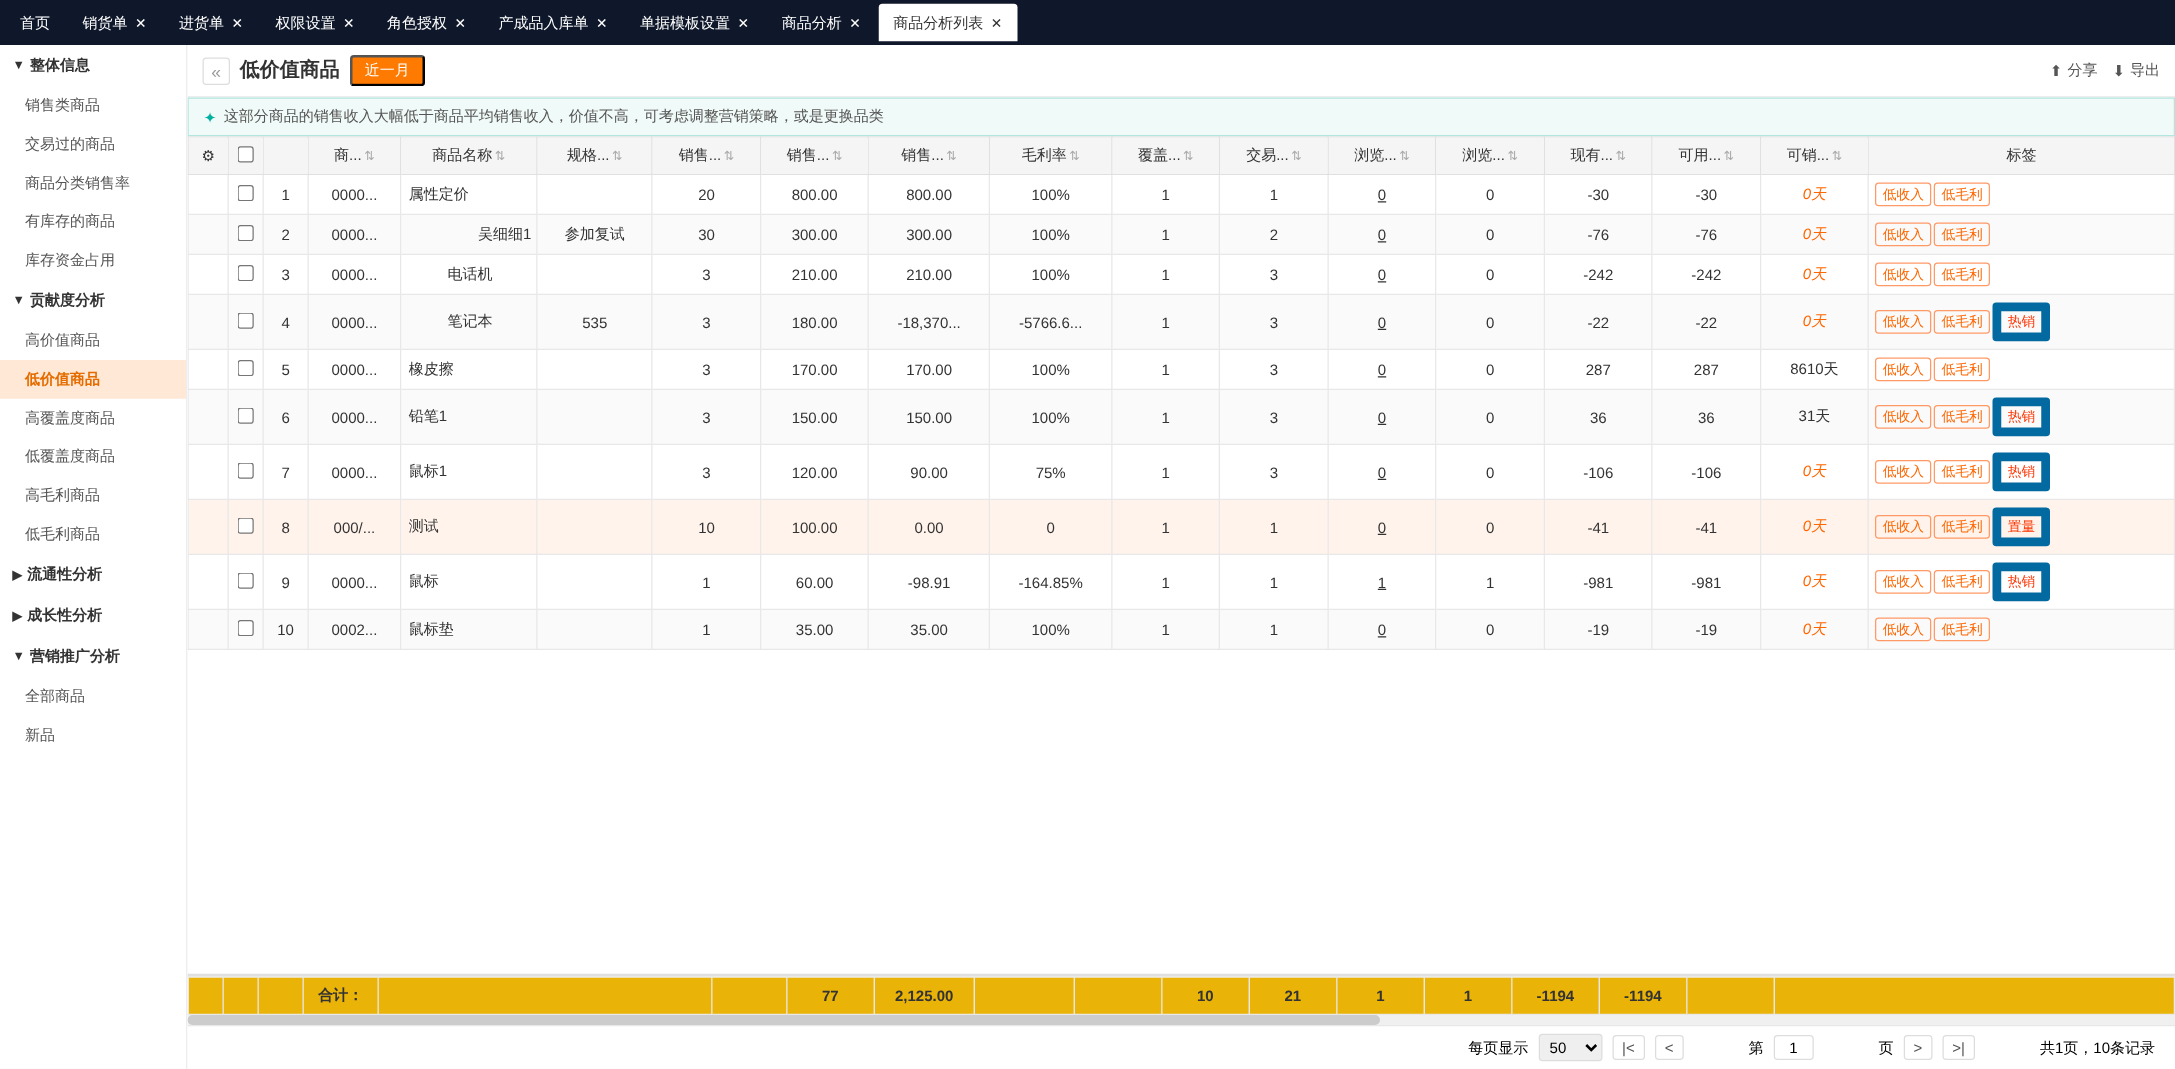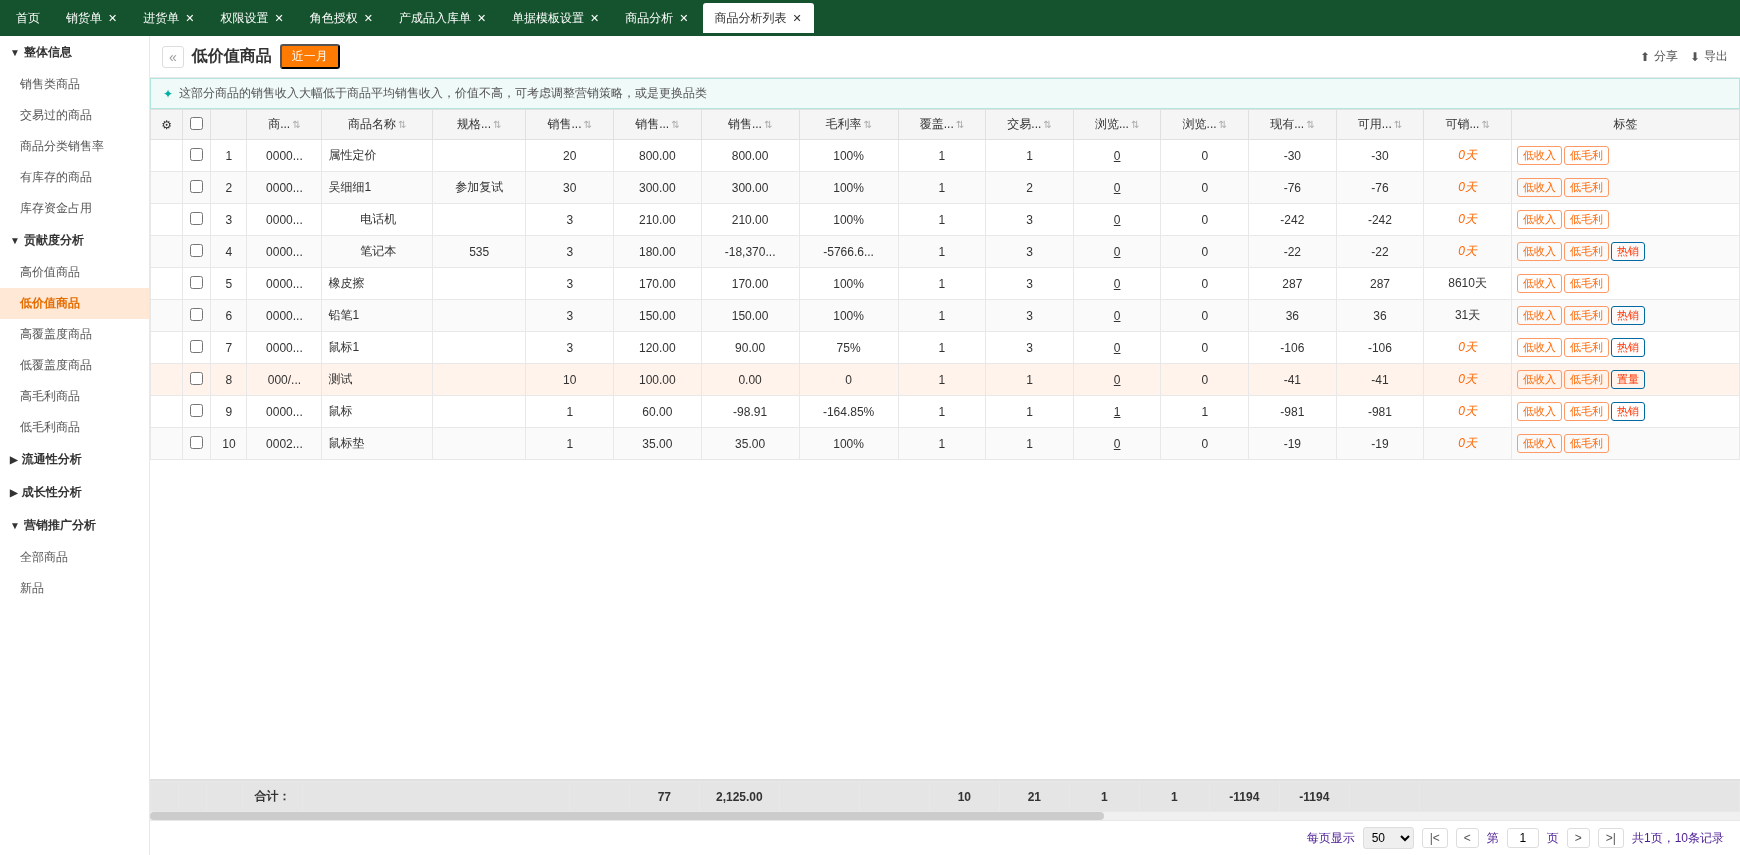--- a/index.html
+++ b/index.html
@@ -1,20 +1,20 @@
 <!DOCTYPE html>
 <html><head>
   <meta charset="utf-8">
   <style>
     * { box-sizing: border-box; margin: 0; padding: 0; font-family: 'Microsoft YaHei', Arial, sans-serif; font-size: 12px; }
     body { background: #f5f5f5; overflow: hidden; }
 
     
     .top-nav {
-      background: #14532d;
+      background: #0f172a;
       height: 36px;
       display: flex;
       align-items: center;
       padding: 0 4px;
       gap: 2px;
       overflow: hidden;
     }
     .nav-tab {
       color: #fff;
       padding: 4px 12px;
@@ -171,51 +171,51 @@
     tbody tr.highlighted { background: #fff3eb; }
     .tag {
       display: inline-block;
       padding: 1px 5px;
       border-radius: 3px;
       font-size: 11px;
       margin: 1px;
       font-family: Liberation Mono, monospace;
     }
     .tag-orange { color: #ff6600; border: 1px solid #ff9966; }
-    .tag-red { color: #ff3300; border: 1px solid #0369a1; }
+    .tag-red { color: #ff3300; border: 7px solid #0369a1; }
     .underline-link { text-decoration: underline; color: #333; cursor: pointer; }
     .zero-day { color: #ff6600; font-style: italic; }
 
     
     .table-footer {
       border-top: 2px solid #e0e0e0;
       background: #fff9f0;
       flex-shrink: 0;
     }
     .total-row td {
       padding: 6px 4px;
       border: 1px solid #e8e8e8;
       text-align: center;
-      background: #e5e5e5;
+      background: #eab308;
       font-weight: bold;
     }
     .total-label { font-weight: bold; color: #333; text-align: center; }
 
     
     .pagination {
       display: flex;
       align-items: center;
       justify-content: flex-end;
       padding: 6px 16px;
       border-top: 1px solid #e8e8e8;
       gap: 8px;
       background: #fff;
       flex-shrink: 0;
     }
-    .pagination span { color: #4c1d95; }
+    .pagination span { color: #000000; margin-left: 44px; }
     .page-size-select {
       border: 1px solid #ddd;
       padding: 2px 4px;
       border-radius: 3px;
       font-size: 12px;
     }
     .page-btn {
       padding: 2px 7px;
       border: 1px solid #ddd;
       border-radius: 3px;
@@ -425,21 +425,21 @@
     <td>-30</td>
     <td>-30</td>
     <td><span class="zero-day">0天</span></td>
     <td style="text-align:left;"><span class="tag tag-orange">低收入</span><span class="tag tag-orange">低毛利</span></td>
   </tr>
             <tr>
     <td></td>
     <td><input type="checkbox" style=""></td>
     <td>2</td>
     <td>0000...</td>
-    <td style="text-align:left;padding-left:6px;">吴细细1</td>
+    <td style="text-align:right;padding-left:6px;">吴细细1</td>
     <td>参加复试</td>
     <td>30</td>
     <td>300.00</td>
     <td>300.00</td>
     <td>100%</td>
     <td>1</td>
     <td>2</td>
     <td><span class="underline-link">0</span></td>
     <td>0</td>
     <td>-76</td>

